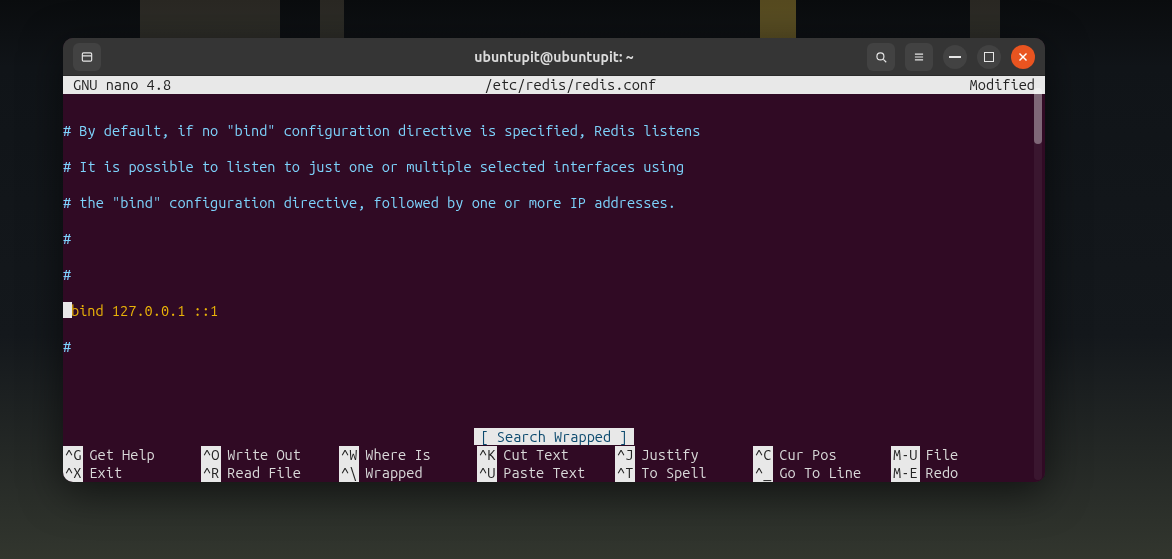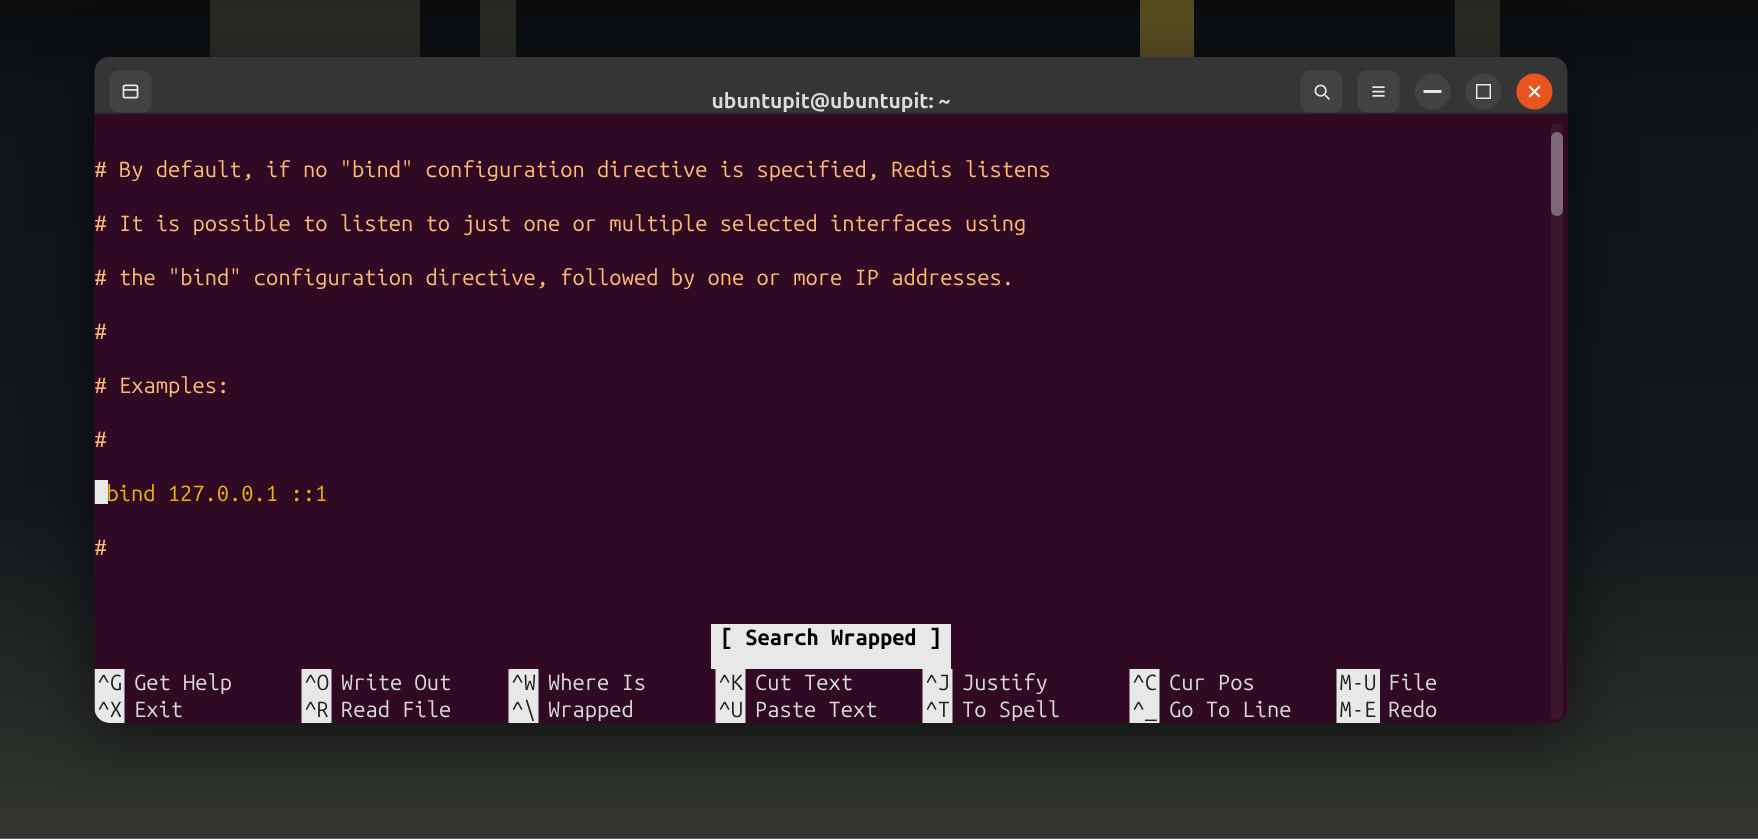--- a/index.html
+++ b/index.html
@@ -23,21 +23,21 @@
     height: 444px;
     background: #300a24;
     border-radius: 10px;
     box-shadow: 0 10px 40px rgba(0,0,0,.55), 0 0 0 1px rgba(255,255,255,.08) inset;
     overflow: hidden;
   }
   .titlebar {
     height: 38px;
     background: #353535;
     display: flex;
-    align-items: flex-end;
+    align-items: center;
     color: #dcdcdc;
     font-family: "Ubuntu", sans-serif;
     font-size: 14px;
     font-weight: 600;
     position: relative;
     border-bottom: 1px solid #2a2a2a;
   }
   .titlebar .left-ctrl, .titlebar .right-ctrls { display:flex; align-items:center; gap:10px; }
   .titlebar .left-ctrl { margin-left:10px; }
   .titlebar .right-ctrls { position:absolute; right:10px; }
@@ -71,32 +71,31 @@
   .headerbar .center { flex:1; text-align:center; }
   .headerbar .right { flex:0 0 auto; padding-right:10px;}
 
   .editor {
     padding: 10px 0 0 0;
     color:#4bd0d0;
     white-space: pre;
     font-family:"Ubuntu Mono","DejaVu Sans Mono",monospace;
   }
   .line { height:18px; padding-left:0; }
-  .comment { color:#fdba74; }
+  .comment { color:#7dd3fc; }
   .active { color:#eab308; }
   .cursor {
     display:inline-block; width:9px; height:16px; background:#e8e8e8; vertical-align:-2px;
     margin-right:-1px;
   }
 
   .status-wrap { position:absolute; bottom:36px; left:0; right:0; text-align:center;}
   .status {
-    display:inline-block; background:#e8e8e8; color:#000000; padding:0 6px; height:30px; line-height:18px;
+    display:inline-block; background:#e8e8e8; color:#0c4a6e; padding:0 6px; height:17px; line-height:18px;
     font-family:"Ubuntu Mono",monospace;
-    font-weight:bold;
   }
 
   .shortcuts {
     position:absolute; bottom:0; left:0; right:0; height:36px;
     font-family:"Ubuntu Mono",monospace; color:#d9d9d9;
   }
   .sc-row { height:18px; display:flex; }
   .sc-cell { display:flex; align-items:center; white-space:pre; }
   .sc-cell.c0 { width:138px; padding-left:0;}
   .sc-cell.c1 { width:138px;}
@@ -160,27 +159,31 @@
         <svg viewBox="0 0 24 24">
             <line x1="6" y1="6" x2="18" y2="18"></line>
             <line x1="6" y1="18" x2="18" y2="6"></line>
           </svg>
       </div>
     </div>
   </div>
 
   <div class="term-body">
 
+    <div class="headerbar">
+      <span class="seg left">GNU nano 4.8</span>
+      <span class="seg center">/etc/redis/redis.conf</span>
+      <span class="seg right">Modified</span>
+    </div>
 
     <div class="editor">
 <div class="line comment"># By default, if no "bind" configuration directive is specified, Redis listens</div>
 <div class="line comment"># It is possible to listen to just one or multiple selected interfaces using</div>
 <div class="line comment"># the "bind" configuration directive, followed by one or more IP addresses.</div>
 <div class="line comment">#</div>
-<div class="line comment"># Examples:</div>
 <div class="line comment">#</div>
 <div class="line active"><span class="cursor"></span><span>bind 127.0.0.1 ::1</span></div>
 <div class="line comment">#</div>
 
 
 
 
 
 
 

